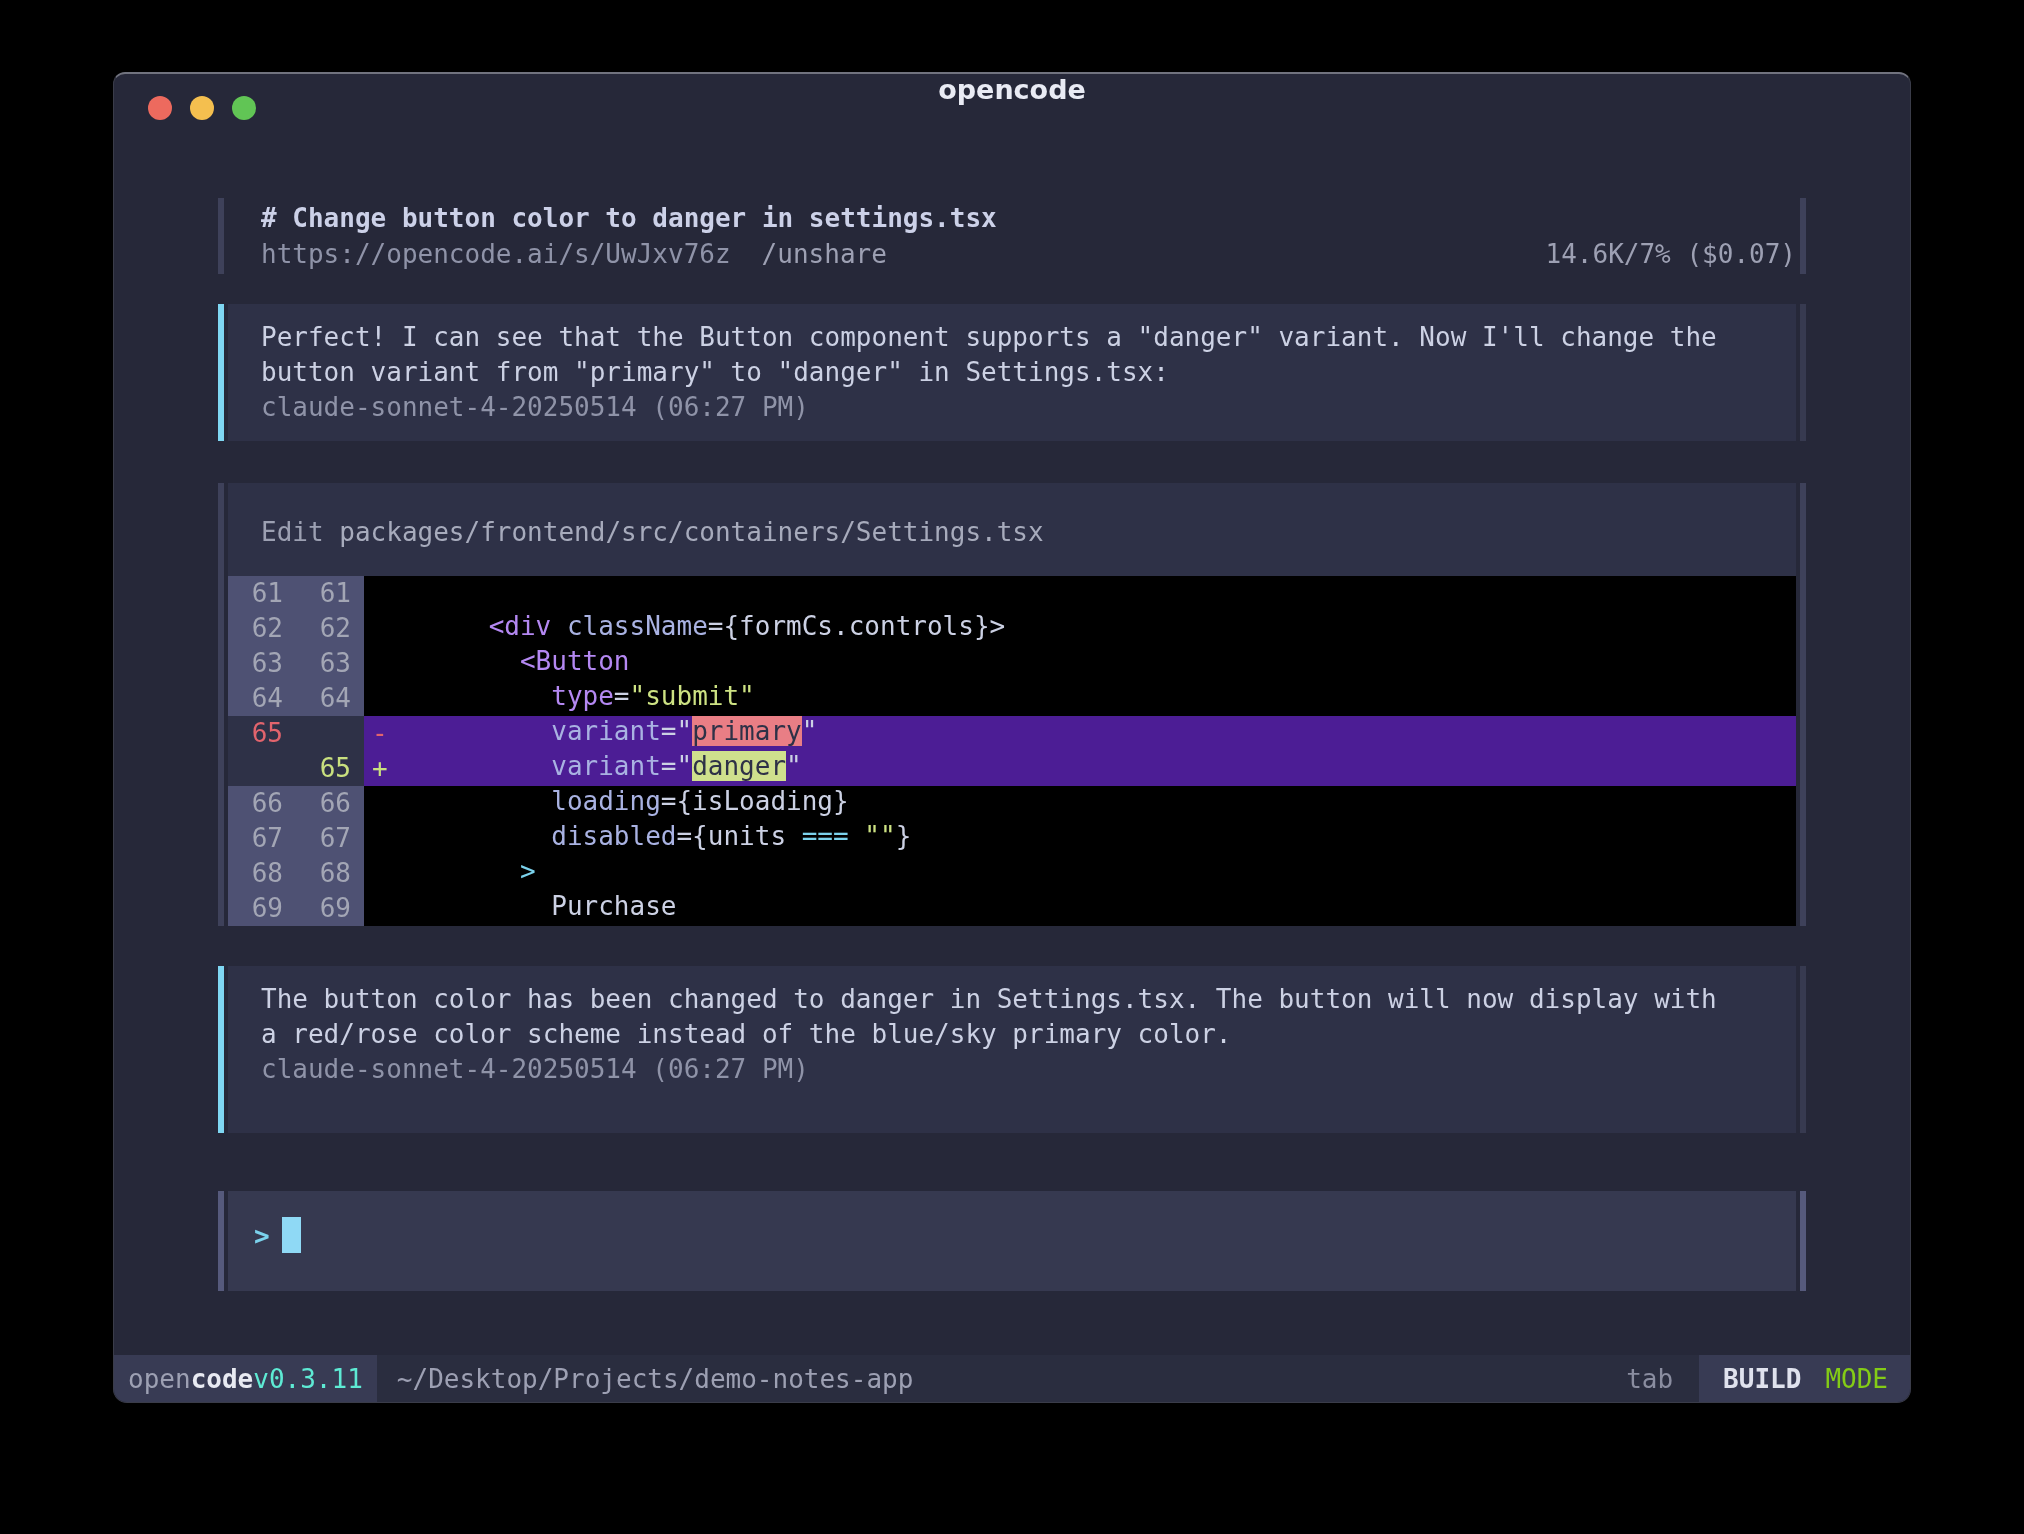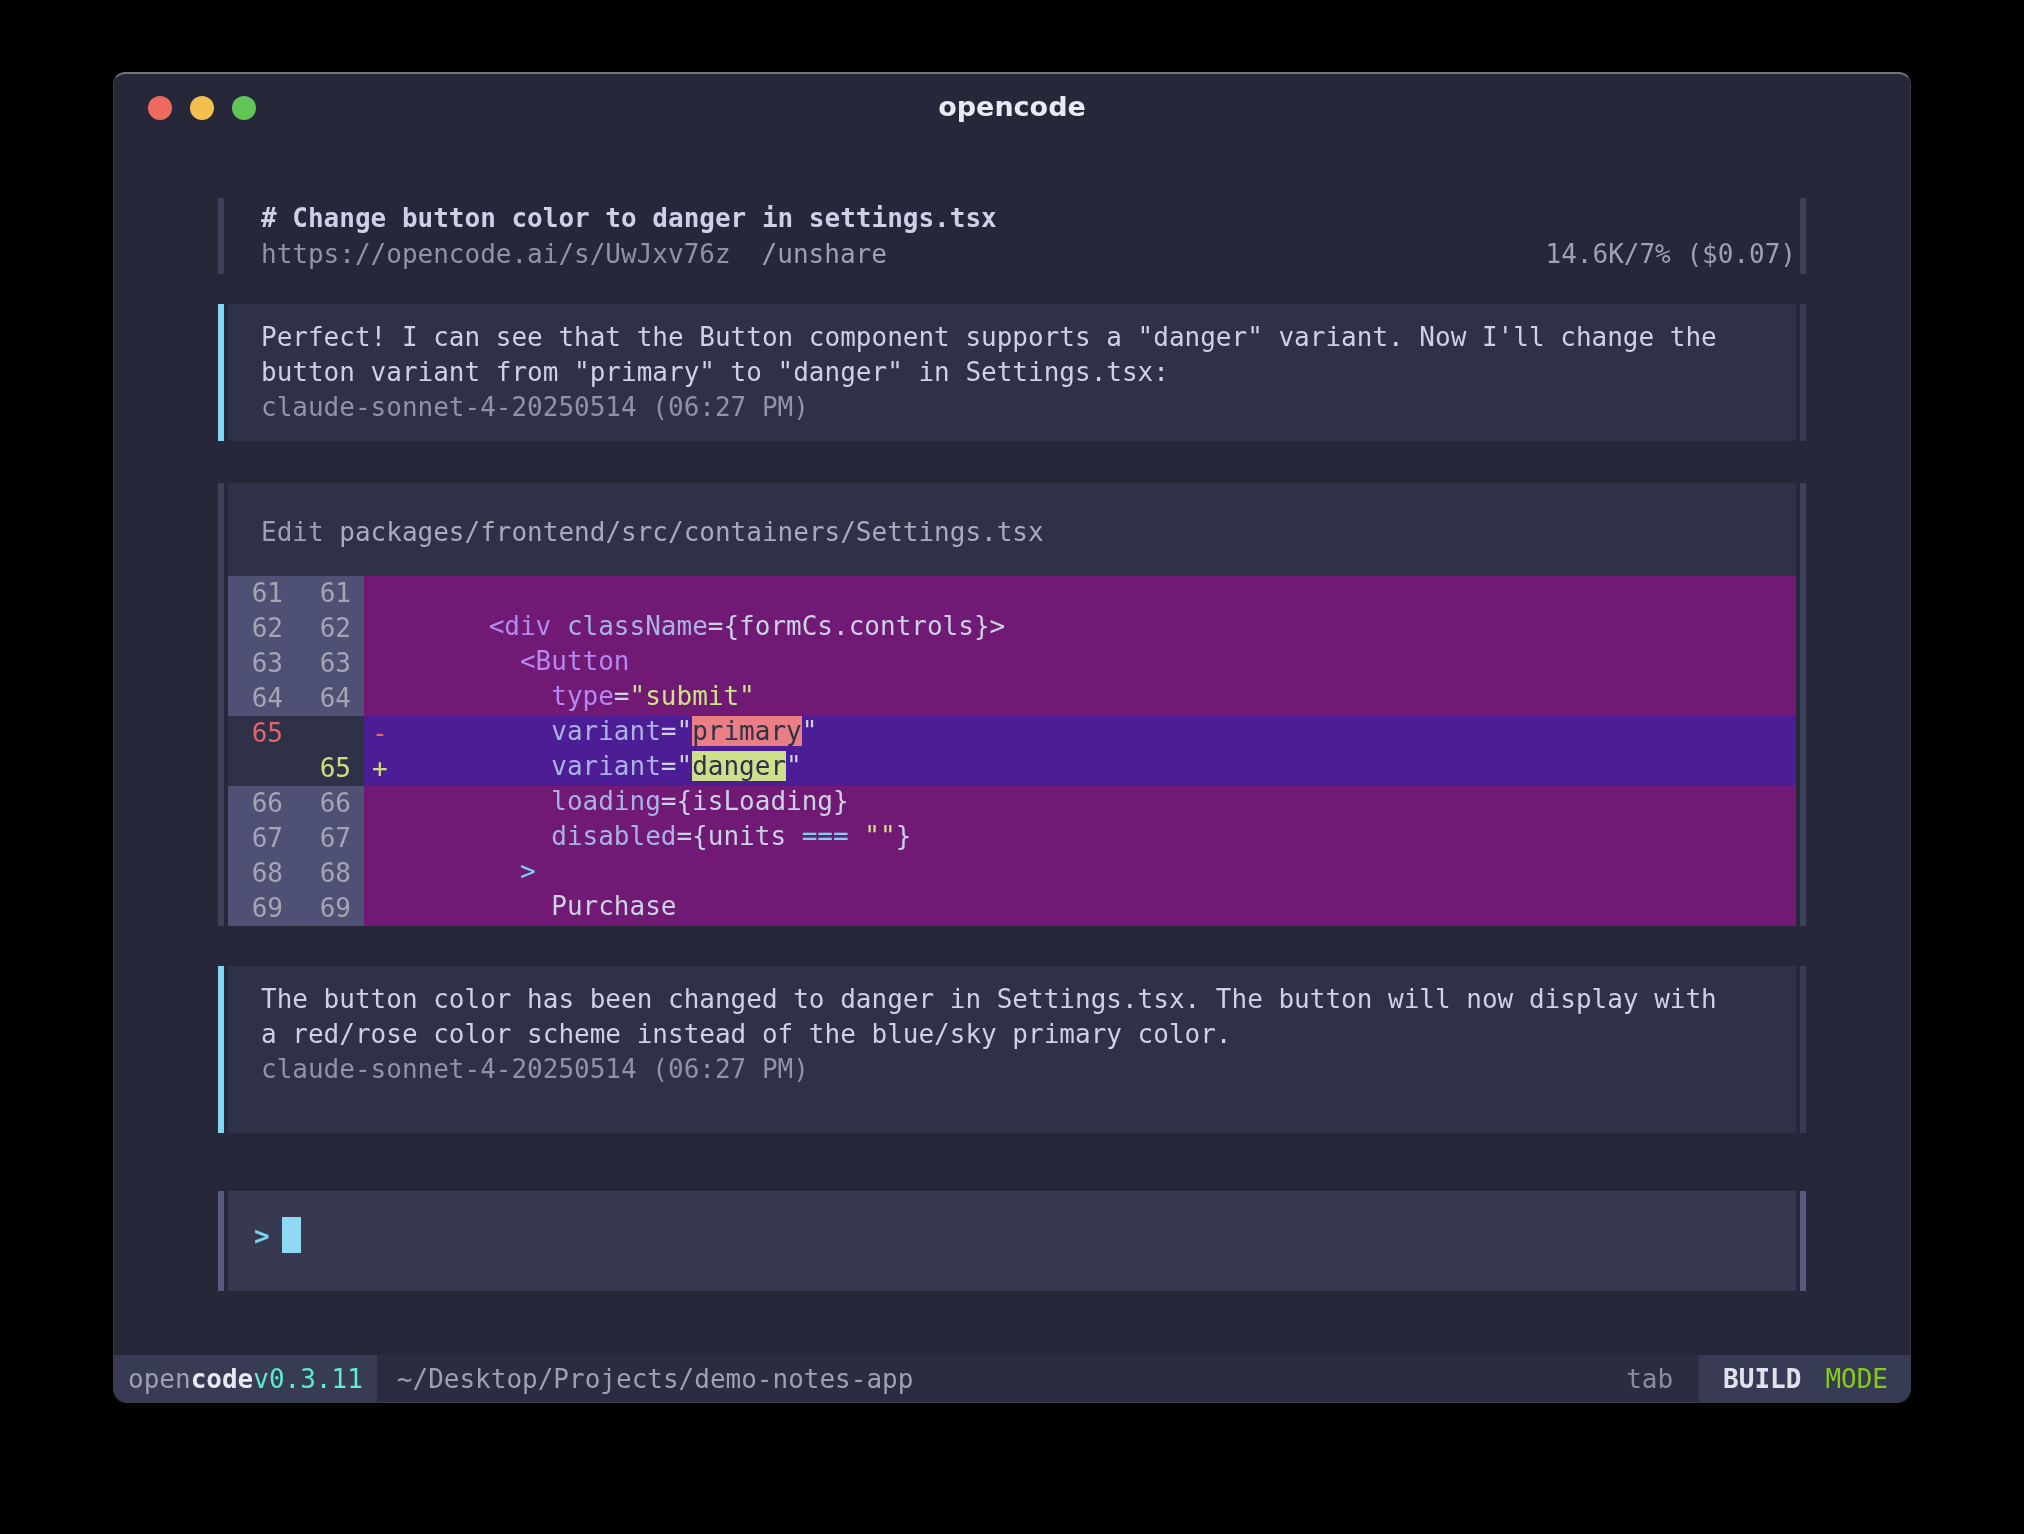--- a/index.html
+++ b/index.html
@@ -9,21 +9,21 @@
   .window {
     position: absolute; left: 113px; top: 72px; width: 1798px; height: 1331px;
     background: #262839;
     border-top: 2px solid #71737f;
     border-left: 1px solid #3a3c49; border-right: 1px solid #3a3c49; border-bottom: 1px solid #3a3c49;
     border-radius: 12px 12px 14px 14px;
     display: flex; flex-direction: column;
   }
 
   
-  .titlebar { position: relative; height: 64px; flex: 0 0 auto; display: flex; align-items: center; justify-content: center; }
+  .titlebar { position: relative; height: 64px; flex: 0 0 auto; display: flex; align-items: flex-start; justify-content: center; }
   .traffic { position: absolute; left: 34px; top: 22px; display: flex; gap: 18px; }
   .light { width: 24px; height: 24px; border-radius: 50%; }
   .light.red { background: #ed6a5e; }
   .light.yellow { background: #f4bf4f; }
   .light.green { background: #61c555; }
   .win-title { font-family: "DejaVu Sans", "Liberation Sans", sans-serif; font-weight: bold; font-size: 27px; color: #e9ebf4; }
 
   
   .content { flex: 1 1 auto; display: flex; flex-direction: column; width: 1568px; margin: 0 auto; }
 
@@ -52,21 +52,21 @@
   .msg-meta { color: #8f93a8; }
   .gap30 { height: 30px; flex: 0 0 auto; }
   .gap42 { height: 42px; flex: 0 0 auto; }
   .gap40 { height: 40px; flex: 0 0 auto; }
   .gap58 { height: 58px; flex: 0 0 auto; }
 
   
   .edit-header { background: #2e3147; padding: 34px 0 29px 33px; color: #9ca0b2; }
   .edit-path { color: #a7abbc; }
   .diff { display: flex; flex-direction: column; }
-  .drow { display: grid; grid-template-columns: 68px 68px 34px 1fr; height: 35px; background: #701a75; }
+  .drow { display: grid; grid-template-columns: 68px 68px 34px 1fr; height: 35px; background: #000000; }
   .dnum { background: #4e5173; color: #a3a6b5; text-align: right; padding-right: 13px; line-height: 35px; }
   .dmark { padding-left: 8px; line-height: 35px; }
   .dcode { white-space: pre; padding-left: 28px; line-height: 35px; font: inherit; }
   .drow.changed { background: #4c1d95; }
   .drow.changed .dnum { background: #2e3147; }
   .drow.del .dnum.old, .drow.del .dmark { color: #e2646d; }
   .drow.add .dnum.new, .drow.add .dmark { color: #c9e07f; }
   .tok-tag { color: #b488f2; }
   .tok-attr { color: #a9b2e2; }
   .tok-str { color: #cde283; }

